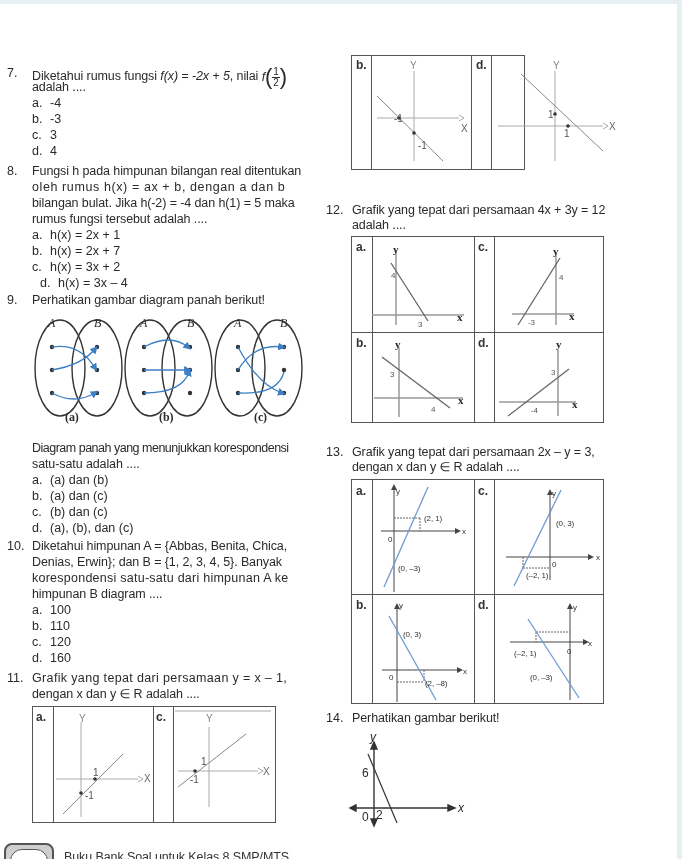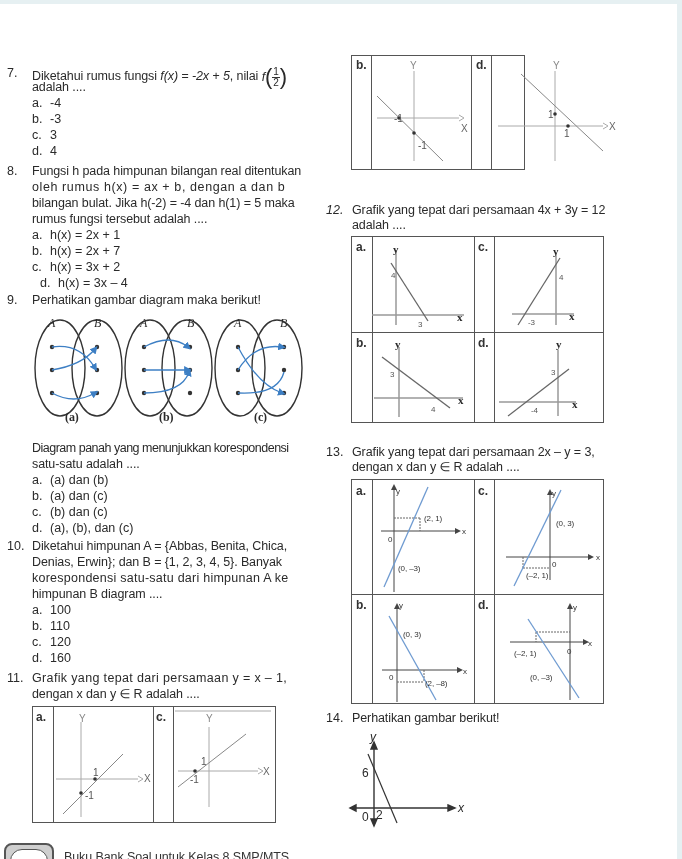--- a/index.html
+++ b/index.html
@@ -52,21 +52,21 @@
   <span class="t" style="left:32px;top:196px;">bilangan bulat. Jika h(-2) = -4 dan h(1) = 5 maka</span>
   <span class="t" style="left:32px;top:212px;">rumus fungsi tersebut adalah ....</span>
   <div class="opt" style="left:32px;top:228px;"><span class="l">a.</span><span>h(x) = 2x + 1</span></div>
   <div class="opt" style="left:32px;top:244px;"><span class="l">b.</span><span>h(x) = 2x + 7</span></div>
   <div class="opt" style="left:32px;top:260px;"><span class="l">c.</span><span>h(x) = 3x + 2</span></div>
   <div class="opt" style="left:40px;top:276px;"><span class="l">d.</span><span>h(x) = 3x – 4</span></div>
 </div>
 
 <div>
   <span class="num" style="left:7px;top:293px;">9.</span>
-  <span class="t" style="left:32px;top:293px;">Perhatikan gambar diagram maka berikut!</span>
+  <span class="t" style="left:32px;top:293px;">Perhatikan gambar diagram panah berikut!</span>
 
   <svg style="left:0;top:305px;" width="330" height="130">
     <defs>
       <marker id="ah" markerWidth="6" markerHeight="6" refX="3" refY="3" orient="auto">
         <path d="M0,0 L6,3 L0,6 z" fill="#3d7fc4"></path>
       </marker>
     </defs>
     <g font-family="Liberation Serif, serif" font-style="italic" font-size="12" fill="#333">
 
       <ellipse cx="60" cy="63" rx="25" ry="48" fill="none" stroke="#333" stroke-width="1.4"></ellipse>
@@ -214,21 +214,21 @@
     <circle cx="62" cy="58" r="1.8" fill="#333"></circle>
       <circle cx="75" cy="70" r="1.8" fill="#333"></circle>
   </svg>
   <span class="t" style="left:553px;top:59px;font-size:10px;color:#888;">Y</span>
   <span class="t" style="left:609px;top:120px;font-size:10px;color:#666;">X</span>
   <span class="t" style="left:548px;top:108px;font-size:10px;color:#555;">1</span>
   <span class="t" style="left:564px;top:127px;font-size:10px;color:#555;">1</span>
 </div>
 
 <div>
-  <span class="num" style="left:326px;top:203px;font-style:italic;">12.</span>
+  <span class="num" style="left:326px;top:203px;">12.</span>
   <span class="t" style="left:352px;top:203px;">Grafik yang tepat dari persamaan 4x + 3y = 12</span>
   <span class="t" style="left:352px;top:218px;">adalah ....</span>
 
   <div class="box" style="left:351px;top:236px;width:253px;height:187px;">
     <div class="vdiv" style="left:20px;"></div>
     <div class="vdiv" style="left:122px;"></div>
     <div class="vdiv" style="left:142px;"></div>
     <div class="hdiv" style="top:95px;"></div>
   </div>
   <span class="lbl" style="left:356px;top:240px;">a.</span>

